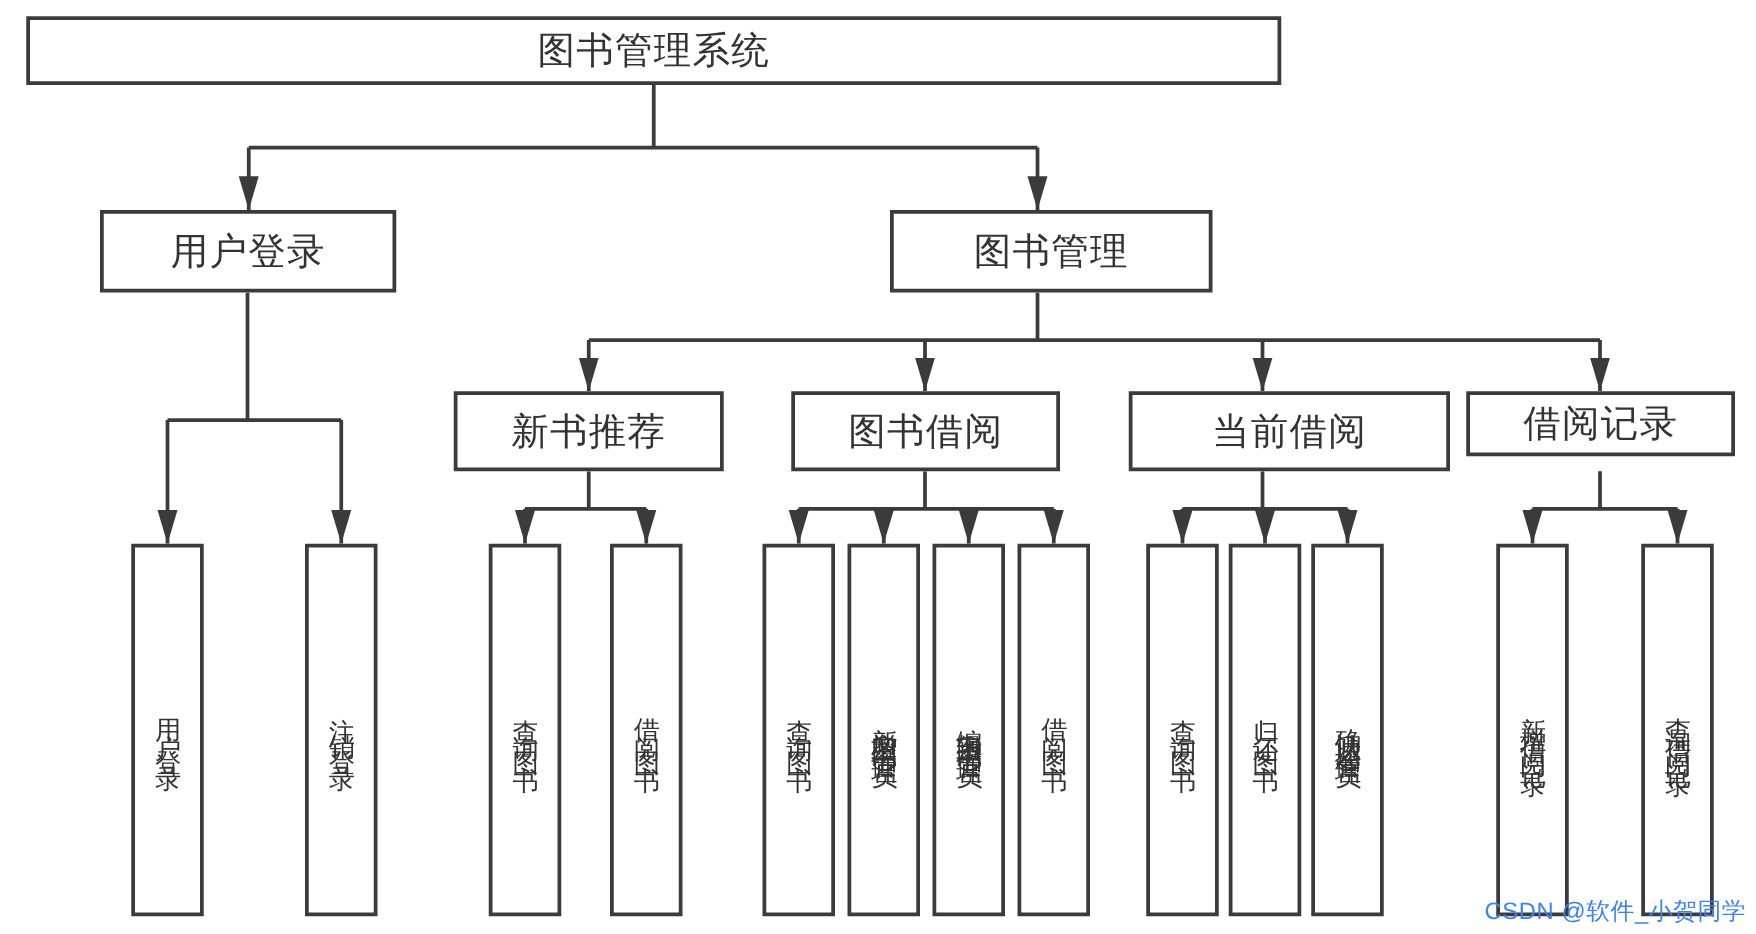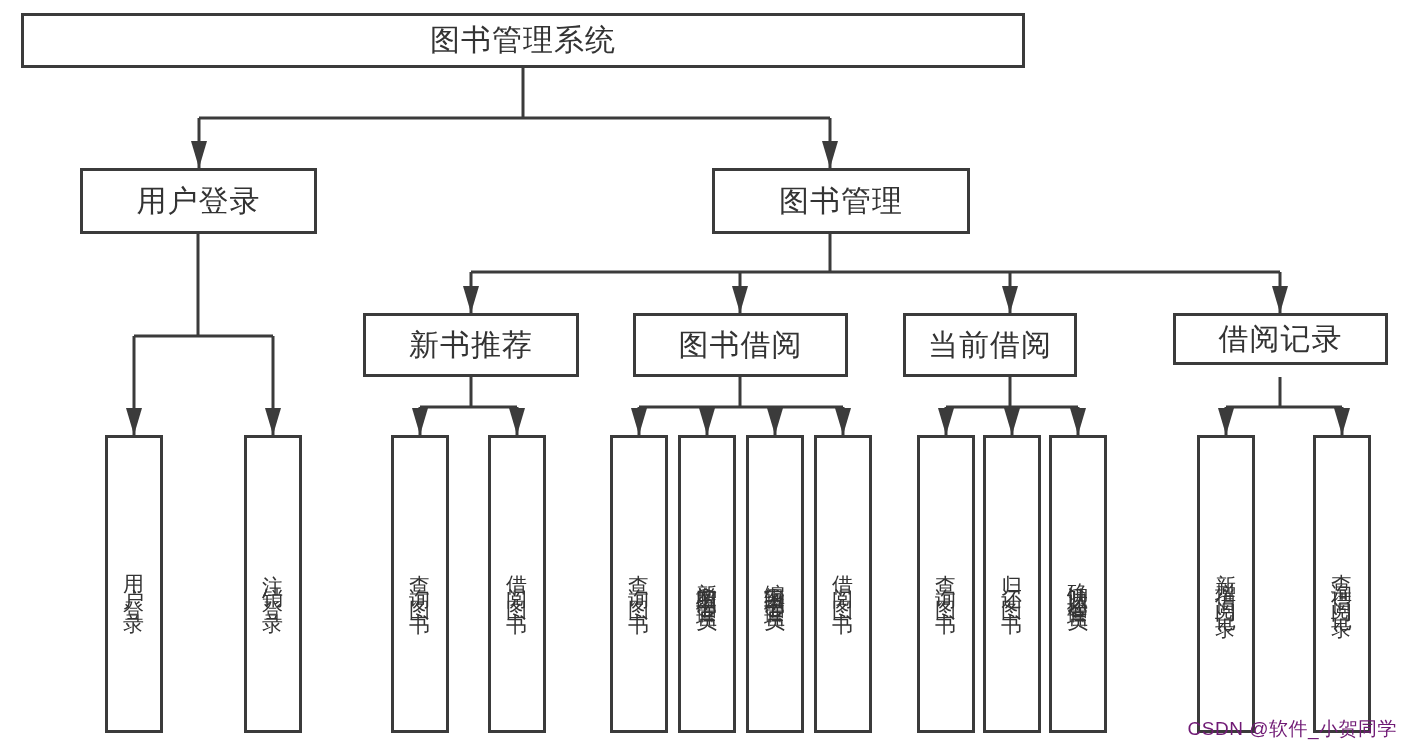--- a/index.html
+++ b/index.html
@@ -47,21 +47,21 @@
   }
   .vs span { letter-spacing: 13px; }
   .vm span { letter-spacing: 9px; }
   .vl span { letter-spacing: 4px; }
   #watermark {
     position: absolute;
     right: 8px;
     bottom: 5px;
     z-index: 2;
     font-size: 19px;
-    color: #701a75;
+    color: #3b82f6;
     letter-spacing: 0.5px;
     white-space: nowrap;
   }
 </style>
 </head>
 <body>
 
 <div id="stage">
 
   <svg id="wires" viewBox="0 0 1405 747" xmlns="http://www.w3.org/2000/svg">
@@ -124,21 +124,21 @@
   <div class="node h-node" style="left:712px; top:168px; width:258px; height:66px;">
     <span>图书管理</span>
   </div>
 
   <div class="node h-node" style="left:363px; top:313px; width:216px; height:64px;text-align:right;">
     <span>新书推荐</span>
   </div>
   <div class="node h-node" style="left:633px; top:313px; width:215px; height:64px;">
     <span>图书借阅</span>
   </div>
-  <div class="node h-node" style="left:903px; top:313px; width:174px; height:64px;text-align:center;">
+  <div class="node h-node" style="left:903px; top:313px; width:257px; height:64px;text-align:center;">
     <span>当前借阅</span>
   </div>
   <div class="node h-node" style="left:1173px; top:313px; width:215px; height:52px;">
     <span>借阅记录</span>
   </div>
 
   <div class="node v-node vs" style="left:105px;">
     <span>用户登录</span>
   </div>
   <div class="node v-node vs" style="left:244px;">

